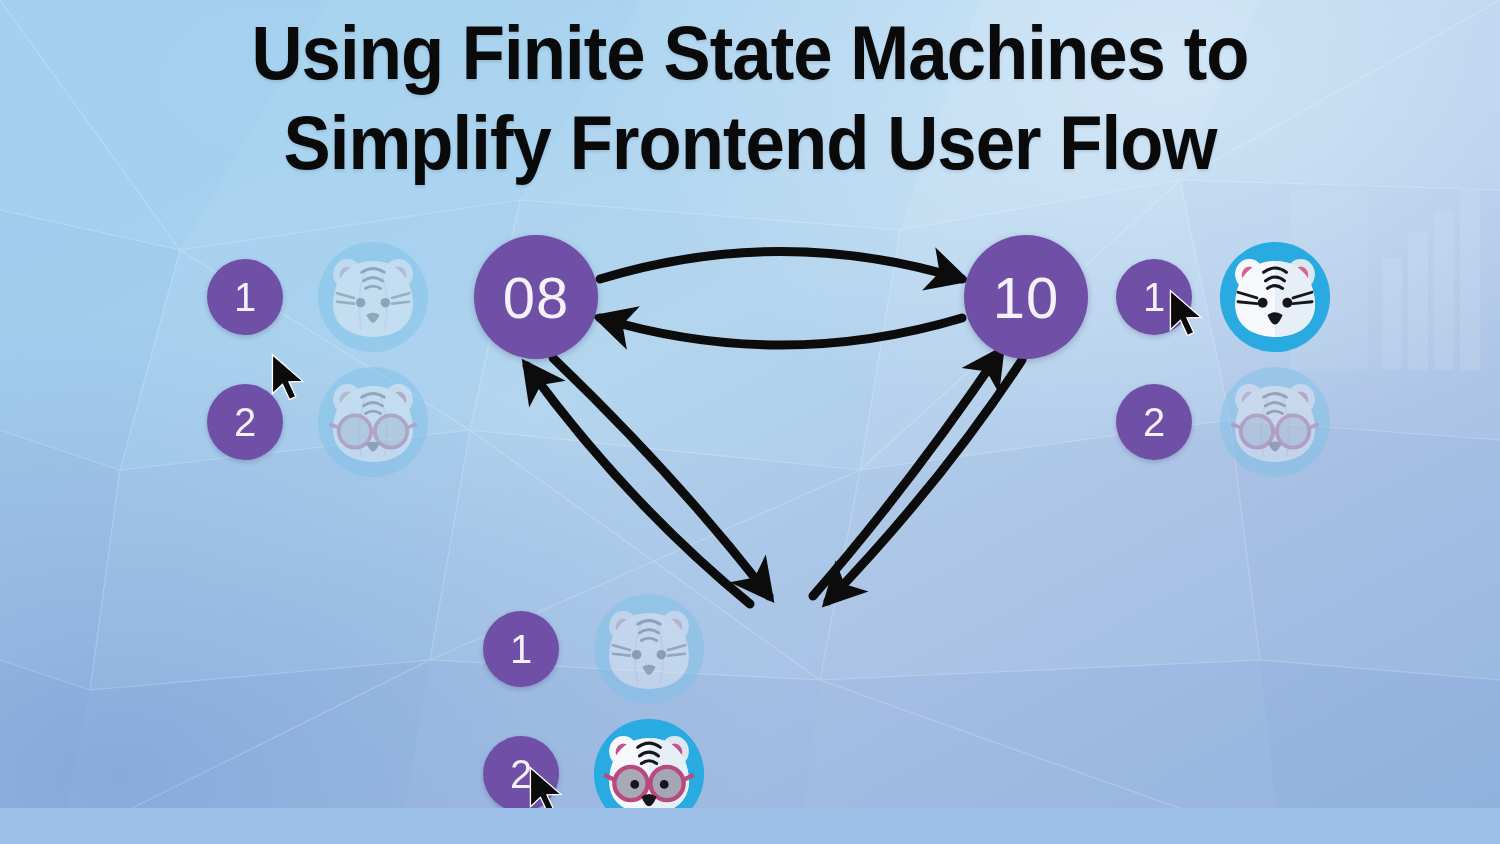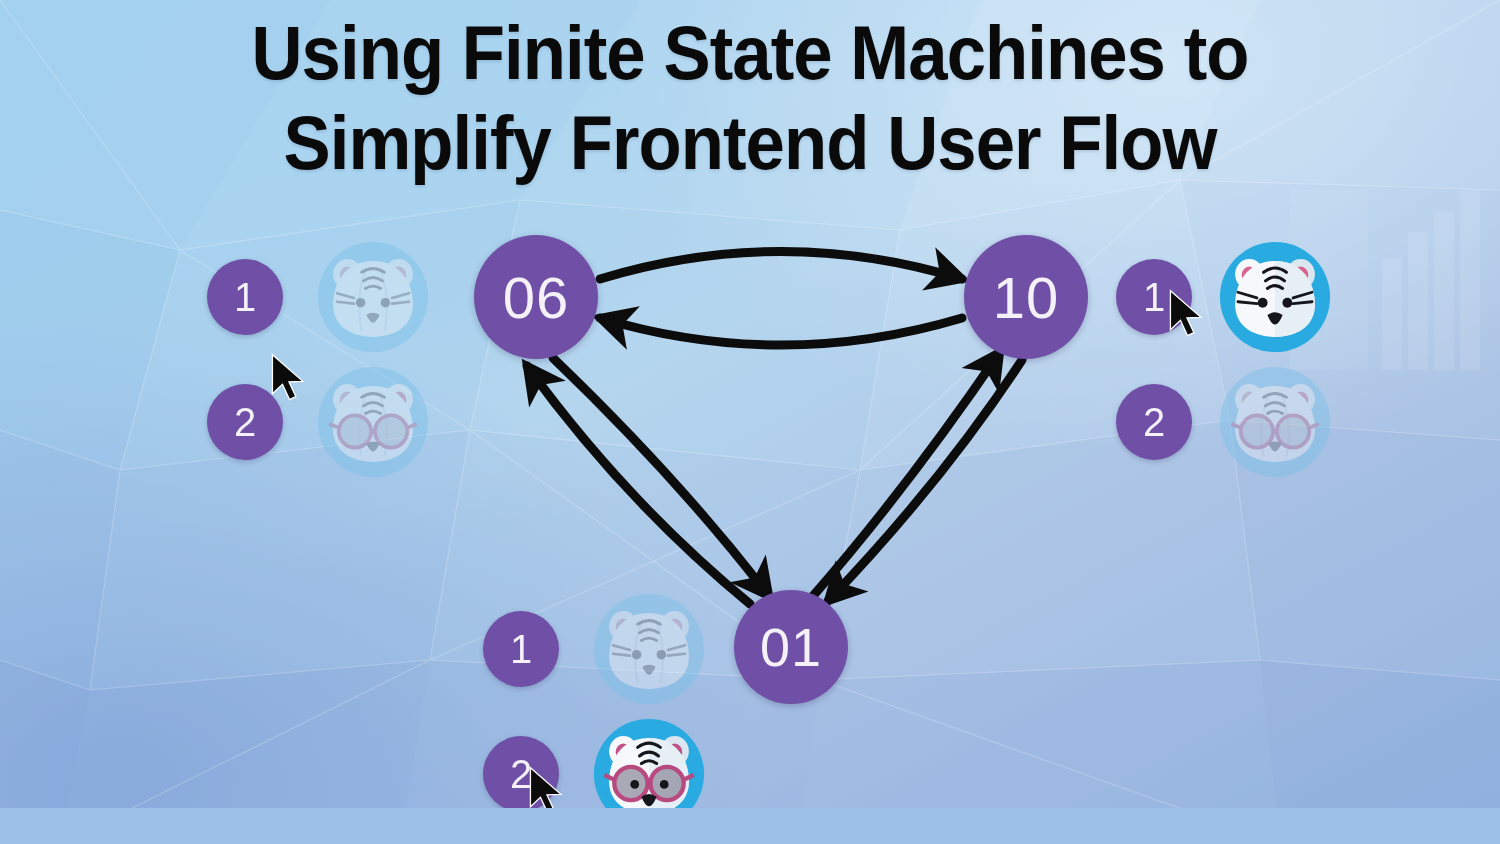--- a/index.html
+++ b/index.html
@@ -155,27 +155,24 @@
 
       <path d="M750,604 Q626,502 527,366"></path>
 
       <path d="M1022,360 Q942,482 828,601"></path>
 
       <path d="M813,596 Q908,487 1000,352"></path>
     </g>
   </svg>
 
   <div class="state-node" style="left:474px; top:235px; width:124px; height:124px;">
-    <span>06</span>
+    <span>08</span>
   </div>
   <div class="state-node" style="left:964px; top:235px; width:124px; height:124px;justify-content:center;">
     <span>10</span>
-  </div>
-  <div class="state-node" style="left:734px; top:590px; width:114px; height:114px; font-size:54px;">
-    <span>01</span>
   </div>
 
   <div class="badge" style="left:207px; top:259px;">
     <span>1</span>
   </div>
   <div class="avatar dim" style="left:316px; top:240px;">
     <svg viewBox="0 0 120 120">
       <circle cx="60" cy="60" r="58" fill="#79c0e8"></circle>
       <ellipse cx="33" cy="36" rx="15" ry="16" fill="#dde8f2"></ellipse>
         <ellipse cx="33" cy="37" rx="8" ry="9" fill="#b9a0b8"></ellipse>

